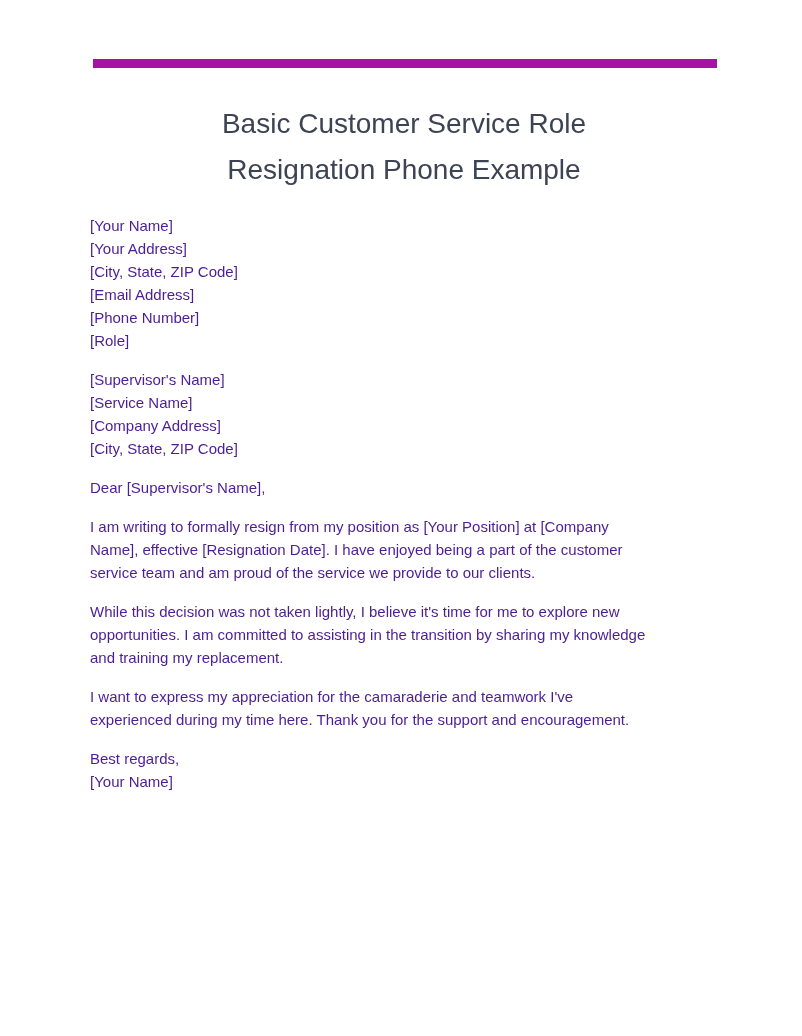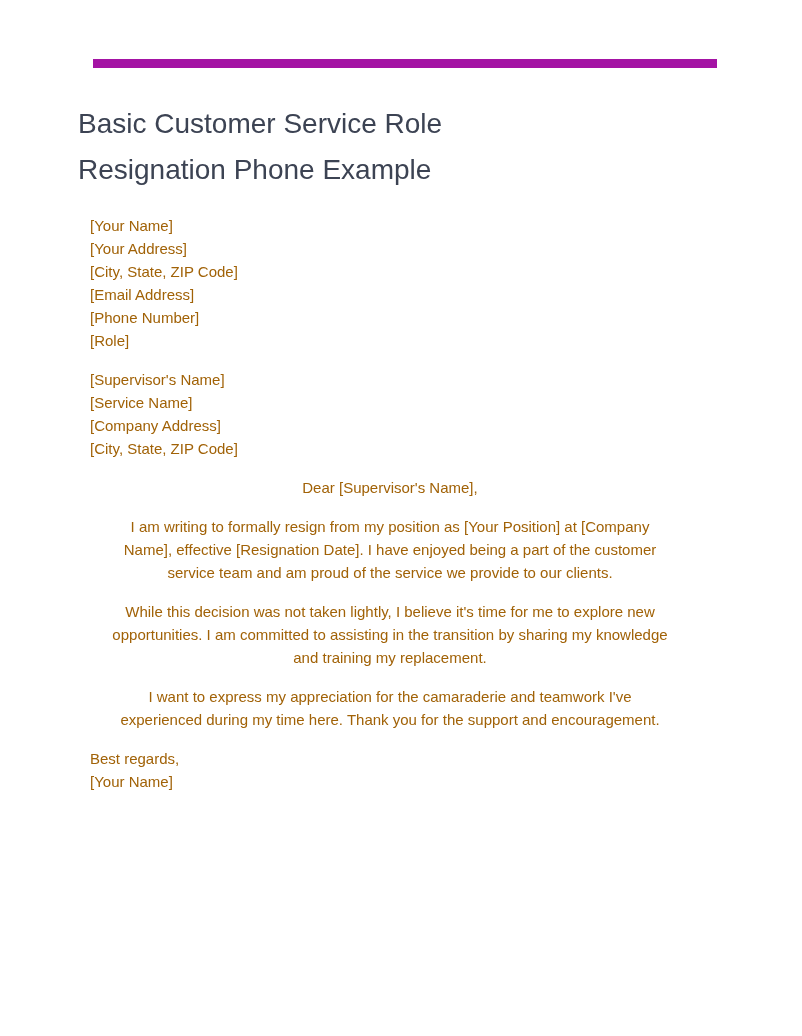--- a/index.html
+++ b/index.html
@@ -16,48 +16,48 @@
   }
   .accent-bar {
     position: absolute;
     left: 93px;
     top: 59px;
     width: 624px;
     height: 9px;
   }
   .page-title {
     position: absolute;
-    left: 78px;
+    left: 104px;
     top: 101px;
     width: 600px;
     margin: 0;
+    text-align: center;
     font-size: 28px;
     line-height: 46px;
     font-weight: 400;
     color: #3c4353;
   }
   .title-line {
     display: block;
   }
   .letter {
     position: absolute;
     left: 90px;
     top: 214px;
     width: 600px;
     font-size: 15px;
     line-height: 23px;
-    color: #a16207;
+    color: #4c1d95;
   }
   .block {
     margin: 0 0 16px 0;
   }
   .para {
     margin: 12px 0 16px 0;
     white-space: pre-line;
-    text-align: center;
   }
   .line {
     display: block;
   }
 </style>
 </head>
 <body>
 
 <div>
 

